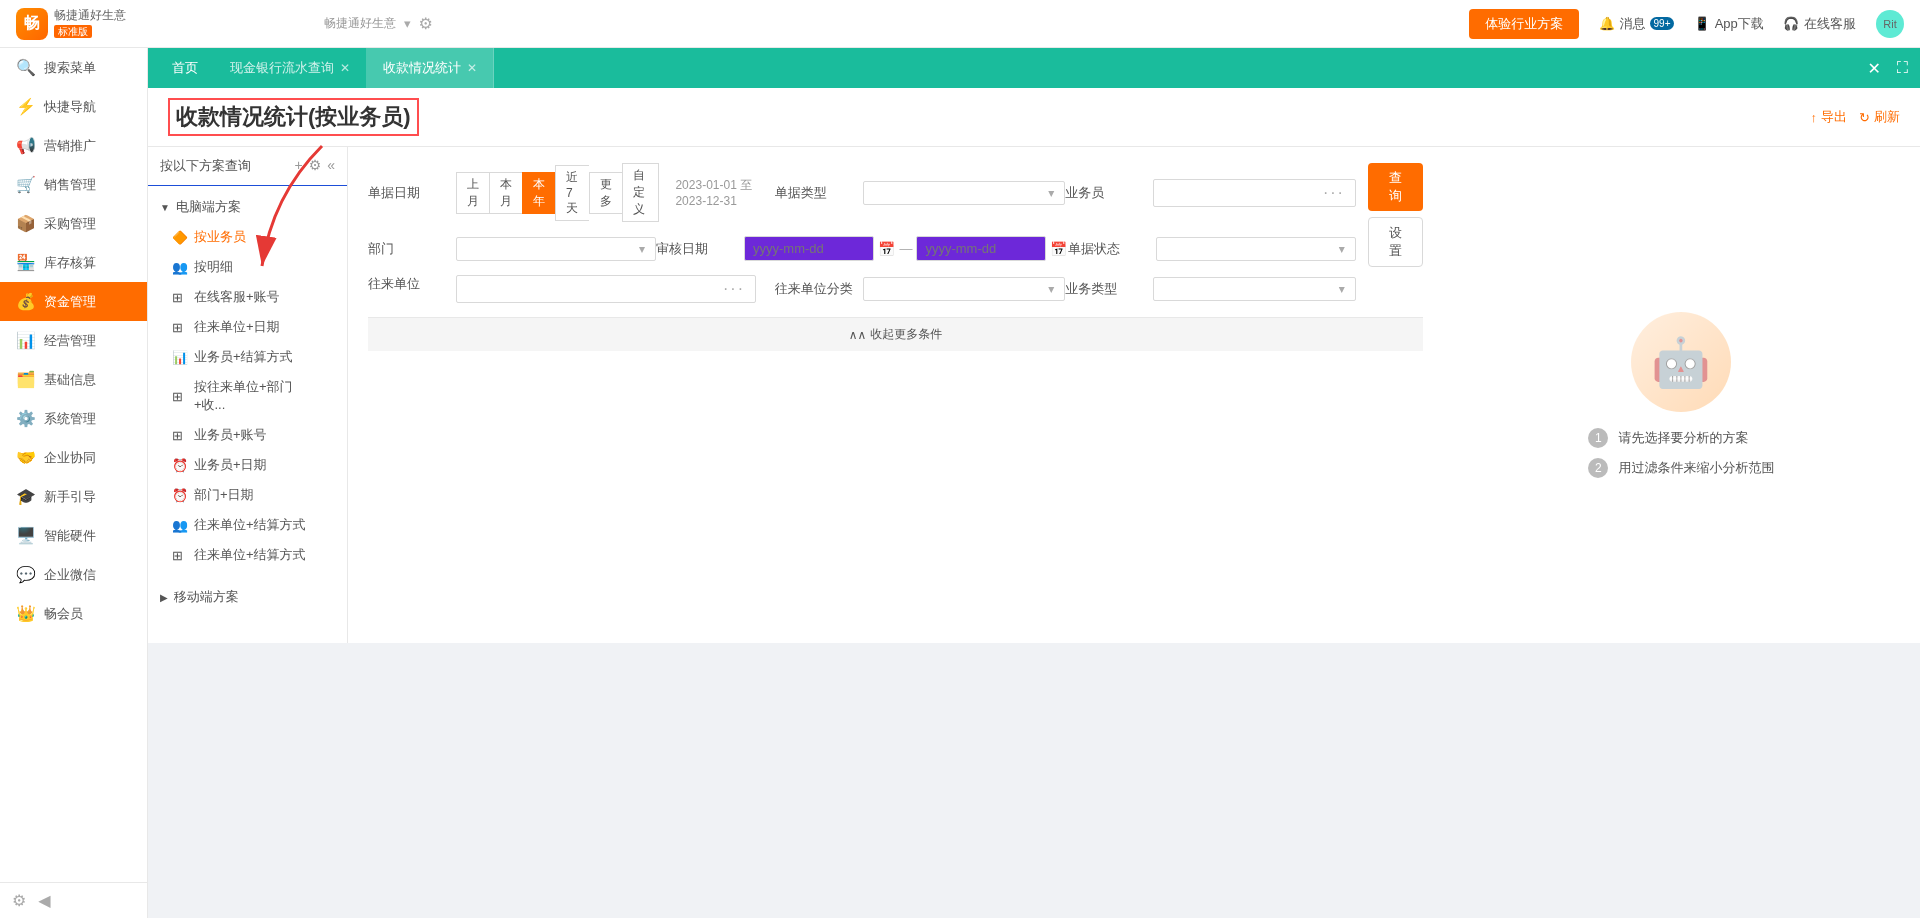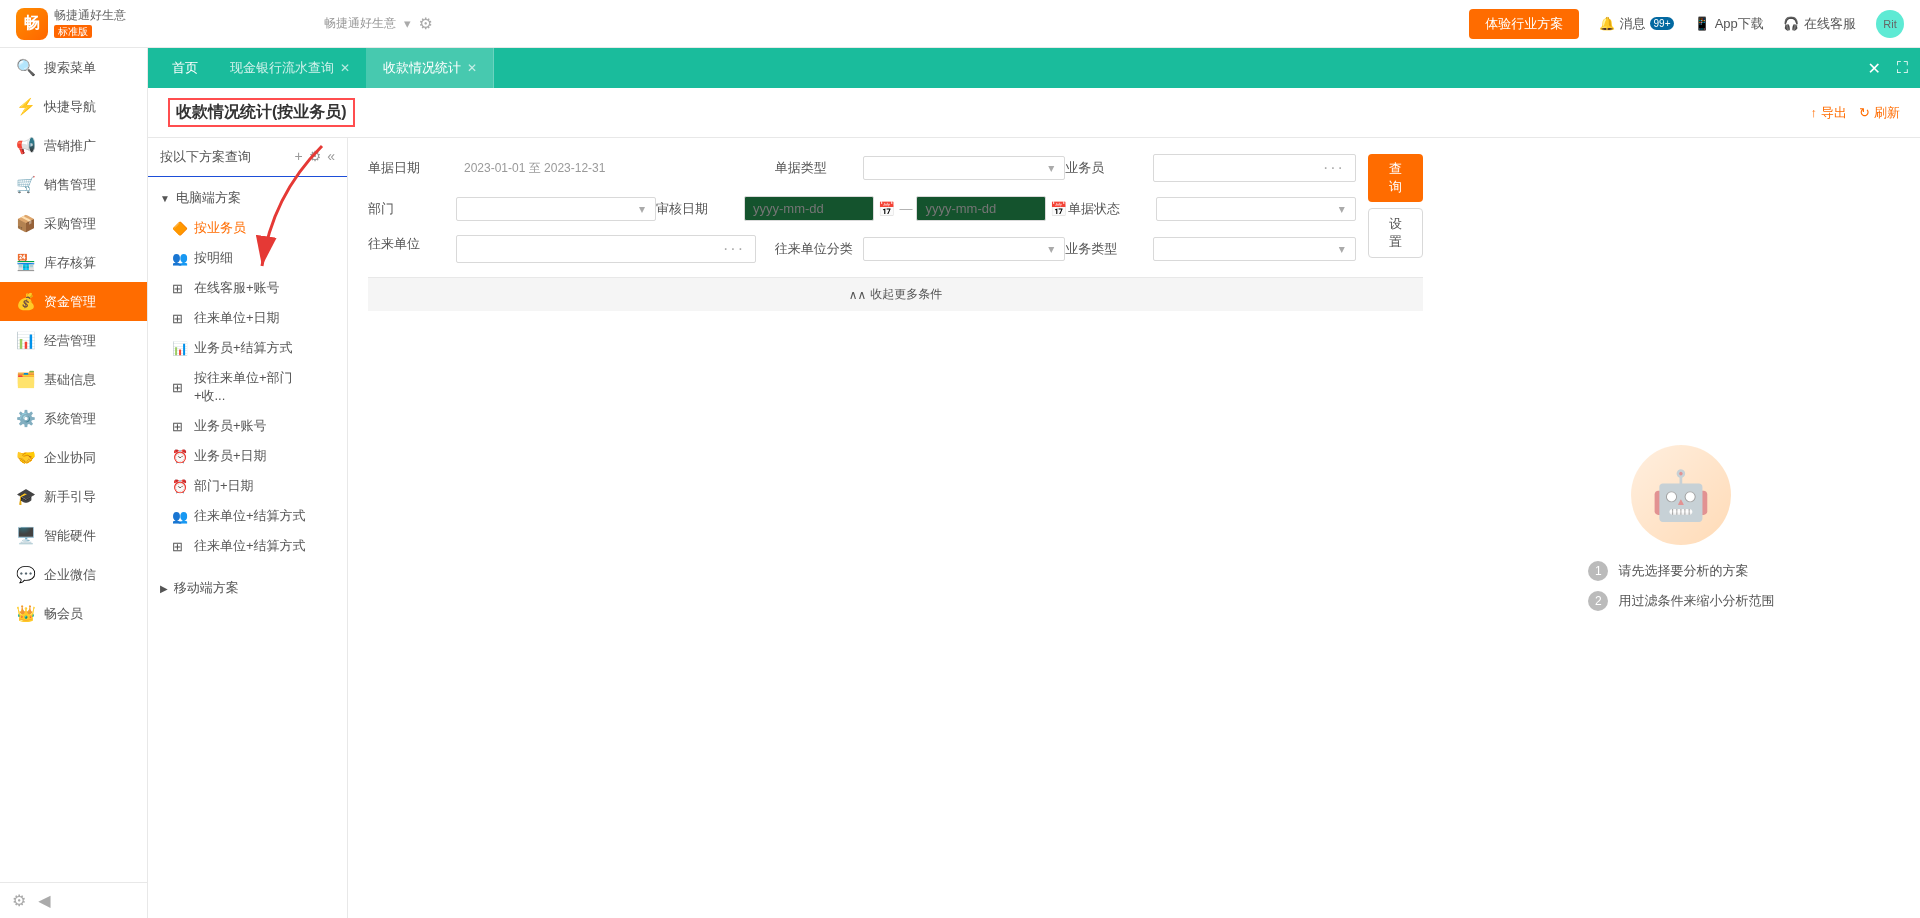--- a/index.html
+++ b/index.html
@@ -87,21 +87,21 @@
       border-top: 1px solid #e8e8e8;
       display: flex; align-items: center;
       padding: 8px 12px;
       gap: 12px;
     }
 
     
     .main-content {
       margin-left: 148px;
       padding-top: 48px;
-      height: 918px;
+      height: 643px;
       display: flex; flex-direction: column;
     }
 
     
     .tab-bar {
       background: #1abc9c;
       display: flex; align-items: center;
       height: 40px;
       padding: 0 8px;
     }
@@ -126,21 +126,21 @@
     .tab-window-btn { color: #fff; font-size: 16px; cursor: pointer; padding: 0 4px; }
 
     
     .page-header {
       background: #fff;
       padding: 10px 20px;
       display: flex; align-items: center;
       border-bottom: 1px solid #e8e8e8;
     }
     .page-title {
-      font-size: 16px;
+      font-size: 22px;
       font-weight: bold;
       color: #333;
       border: 2px solid #ff4d4f;
       padding: 2px 6px;
     }
     .page-actions {
       margin-left: auto;
       display: flex; align-items: center; gap: 12px;
     }
     .action-btn {
@@ -235,21 +235,21 @@
     .chevron { color: #aaa; font-size: 12px; }
     .date-input-group {
       display: flex; align-items: center; gap: 4px;
     }
     .date-input {
       border: 1px solid #d9d9d9;
       padding: 4px 8px;
       border-radius: 2px;
       font-size: 13px;
       color: #bbb;
-      background: #14532d;
+      background: #6d28d9;
       width: 130px;
     }
     .date-sep { color: #aaa; }
     .calendar-icon { color: #aaa; cursor: pointer; font-size: 14px; }
     .query-btn {
       background: #ff6c00;
       color: #fff;
       border: none;
       padding: 6px 20px;
       border-radius: 4px;
@@ -531,20 +531,28 @@
 
     <div style="flex:1; display:flex; flex-direction:row;">
 
       <div class="filter-area">
         <div class="filter-main">
           <div class="filter-rows-area">
 
             <div class="filter-row">
               <div style="display:flex; align-items:center; gap:8px; flex:1.4;">
                 <span class="filter-label">单据日期</span>
+                <div class="date-tabs">
+                  <div class="date-tab"><span>上月</span></div>
+                  <div class="date-tab"><span>本月</span></div>
+                  <div class="date-tab active"><span>本年</span></div>
+                  <div class="date-tab"><span>近7天</span></div>
+                  <div class="date-tab"><span>更多</span></div>
+                  <div class="date-tab"><span>自定义</span></div>
+                </div>
                 <span class="date-range-text">2023-01-01 至 2023-12-31</span>
               </div>
               <div style="display:flex; align-items:center; gap:8px; flex:1;">
                 <span class="filter-label">单据类型</span>
                 <div class="filter-select" style="flex:1;">
                   <span></span>
                   <span class="chevron">▾</span>
                 </div>
               </div>
               <div style="display:flex; align-items:center; gap:8px; flex:1;">

